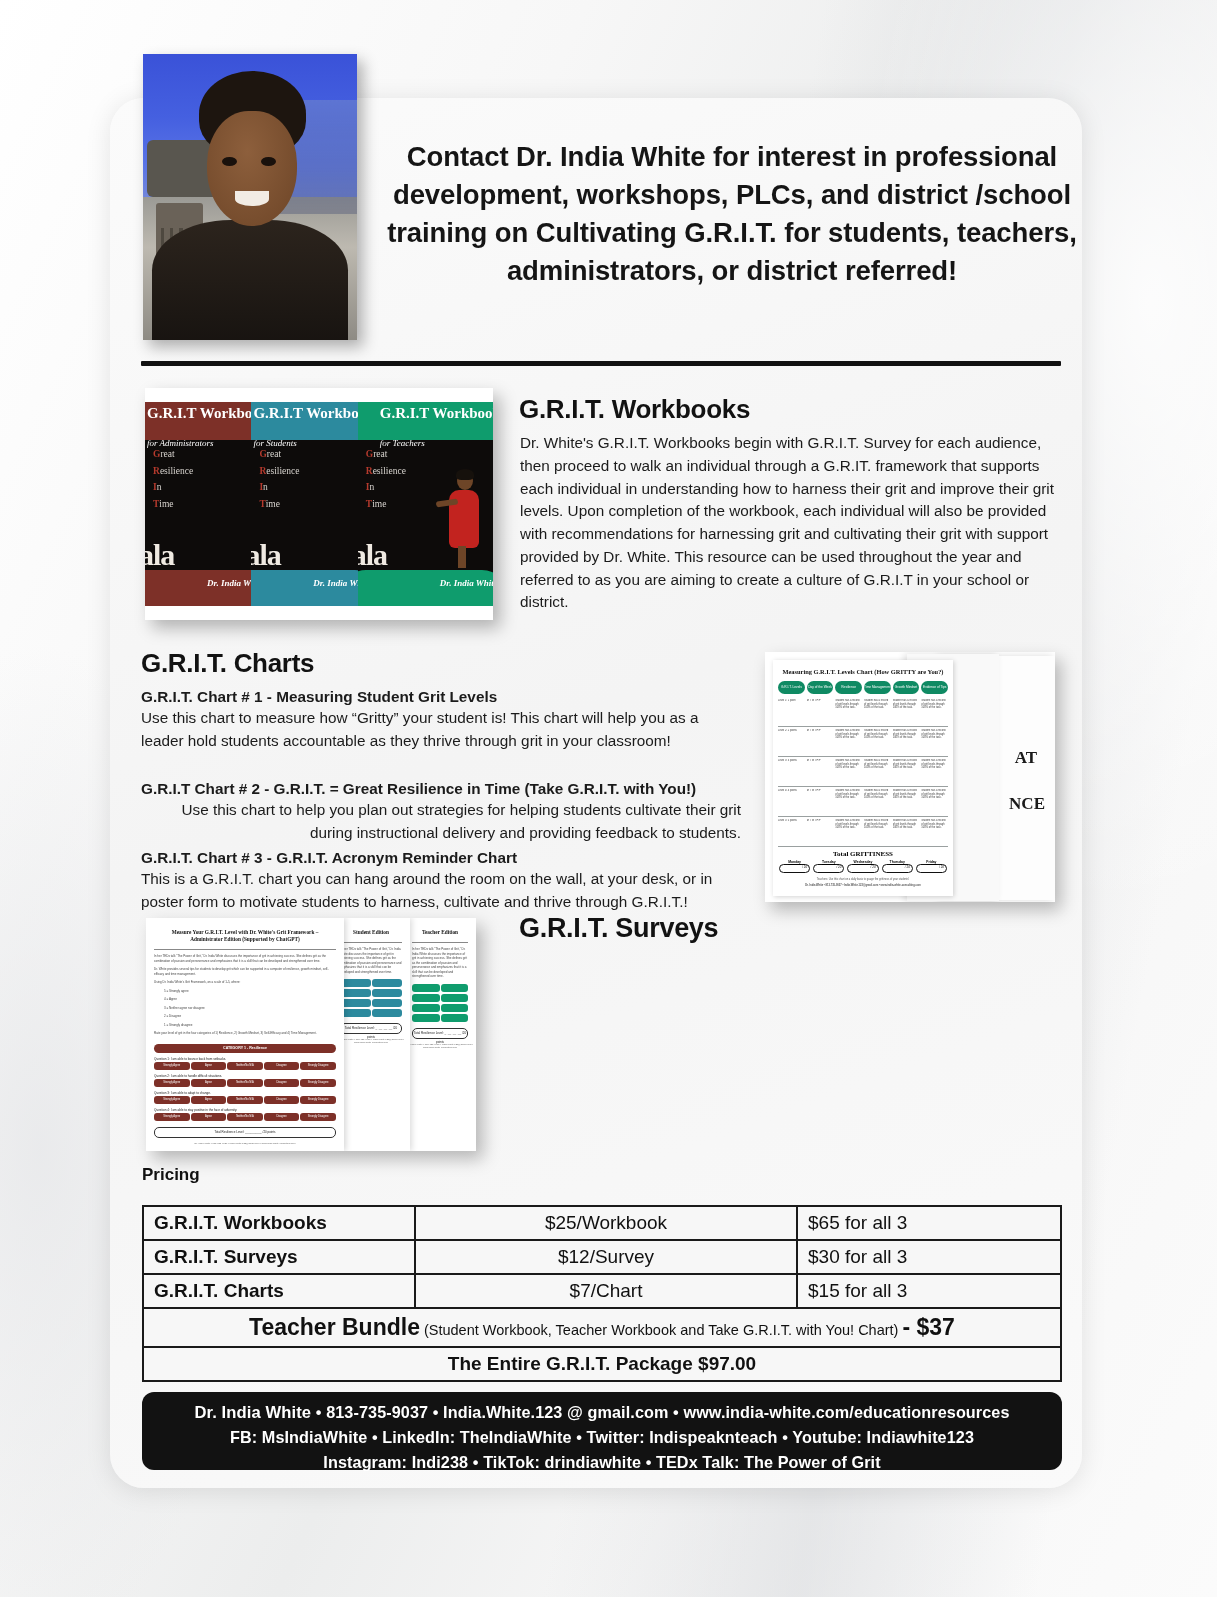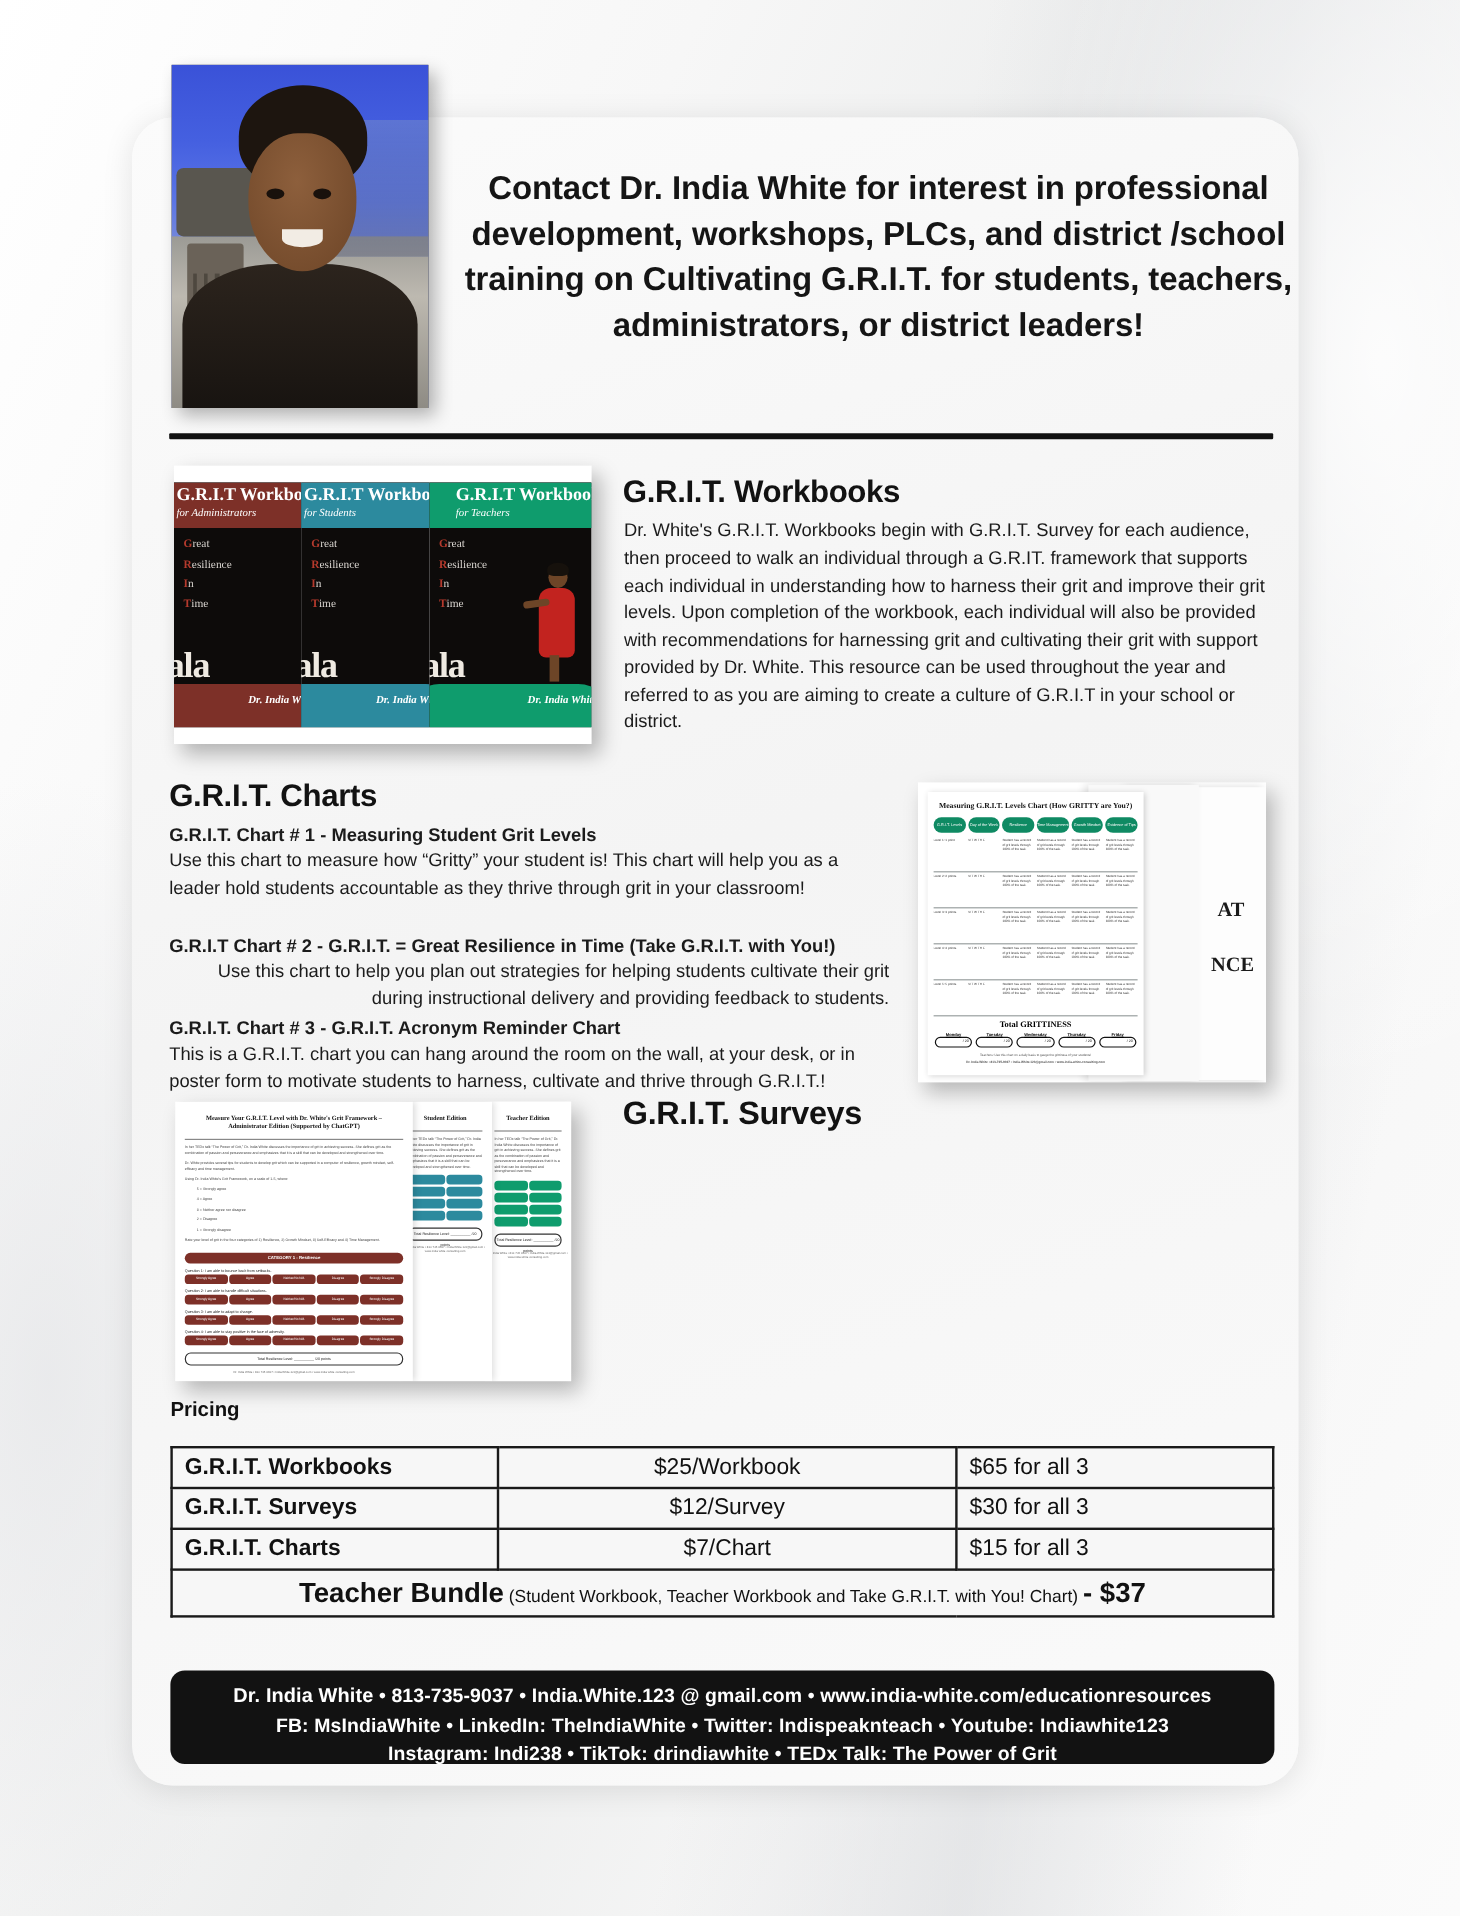--- a/index.html
+++ b/index.html
@@ -152,21 +152,21 @@
   .wb-cover:nth-child(3){ width:150px; }
   .wb-band {
     position:absolute; left:-24px; top:0; width:170px; height:38px;
     border-radius: 0 0 24px 0;
     padding:4px 0 0 26px;
     box-sizing:border-box;
     color:#fff;
   }
   .wb-cover:nth-child(3) .wb-band { width: 180px; border-radius: 0 24px 24px 0; left:-4px;}
   .wb-band .t1 { font-family:"Liberation Serif", serif; font-weight:bold; font-size:15px; line-height:1.05; white-space:nowrap; }
-  .wb-band .t2 { font-family:"Liberation Serif", serif; font-style:italic; font-size:9px; white-space:nowrap; }
+  .wb-band .t2 { font-family:"Liberation Serif", serif; font-style:italic; font-size:9px; white-space:nowrap;margin-top:16px; }
   .wb-list { position:absolute; left:8px; top:44px; color:#d8d4cf; font-family:"Liberation Serif", serif; font-size:9.5px; line-height:1.75; }
   .wb-list b { color:#b53a2d; }
   .wb-ala { position:absolute; left:-6px; bottom:34px; font-family:"Liberation Serif", serif; font-weight:bold; font-size:30px; color:#efeae2; letter-spacing:-1px;}
   .wb-foot {
     position:absolute; left:-30px; bottom:-18px; width:160px; height:54px;
     border-radius: 26px 26px 0 0;
   }
   .wb-cover:nth-child(3) .wb-foot { left:-18px; width:168px; }
   .wb-foot span { position:absolute; right:10px; top:8px; font-family:"Liberation Serif", serif; font-style:italic; font-weight:bold; font-size:9px; color:#fff; white-space:nowrap;}
   .wb-speaker { position:absolute; right:6px; bottom:36px; width:44px; height:106px; }
@@ -291,21 +291,21 @@
       </div>
     <div class="jacket"></div>
     <div class="scarf"></div>
     <div class="hair"></div>
     <div class="face"></div>
     <div class="eye l"></div>
     <div class="eye r"></div>
     <div class="smile"></div>
   </div>
 
-  <div class="header-text">Contact Dr. India White for interest in professional development, workshops, PLCs, and district /school training on Cultivating G.R.I.T. for students, teachers, administrators, or district leaders!</div>
+  <div class="header-text">Contact Dr. India White for interest in professional development, workshops, PLCs, and district /school training on Cultivating G.R.I.T. for students, teachers, administrators, or district referred!</div>
 
   <div class="divider"></div>
 
   <div class="wb-thumb">
     <div class="wb-inner" id="wb-inner">
         <div class="wb-cover">
           <div class="wb-band" style="background: rgb(125, 48, 40);">
             <div class="t1">G.R.I.T Workbook</div>
             <div class="t2">for Administrators</div>
           </div>
@@ -581,20 +581,23 @@
           <td class="all">$30 for all 3</td>
         </tr>
         <tr>
           <td class="name">G.R.I.T. Charts</td>
           <td class="val">$7/Chart</td>
           <td class="all">$15 for all 3</td>
         </tr>
         <tr>
           <td class="bundle" colspan="3"><b>Teacher Bundle</b><span class="sm"> (Student Workbook, Teacher Workbook and Take G.R.I.T. with You! Chart) </span><b>- $37</b></td>
         </tr>
+        <tr>
+          <td class="pkg" colspan="3">The Entire G.R.I.T. Package  $97.00</td>
+        </tr>
       </tbody>
   </table>
 
   <div class="footer">
     <div class="l l1">
       <span class="nm">Dr. India White</span>
       <span class="rest">•  813-735-9037 • India.White.123 @ gmail.com • www.india-white.com/educationresources</span>
     </div>
     <div class="l">FB: MsIndiaWhite • LinkedIn: TheIndiaWhite • Twitter: Indispeaknteach • Youtube: Indiawhite123</div>
     <div class="l">Instagram: Indi238  • TikTok: drindiawhite • TEDx Talk: The Power of Grit</div>

